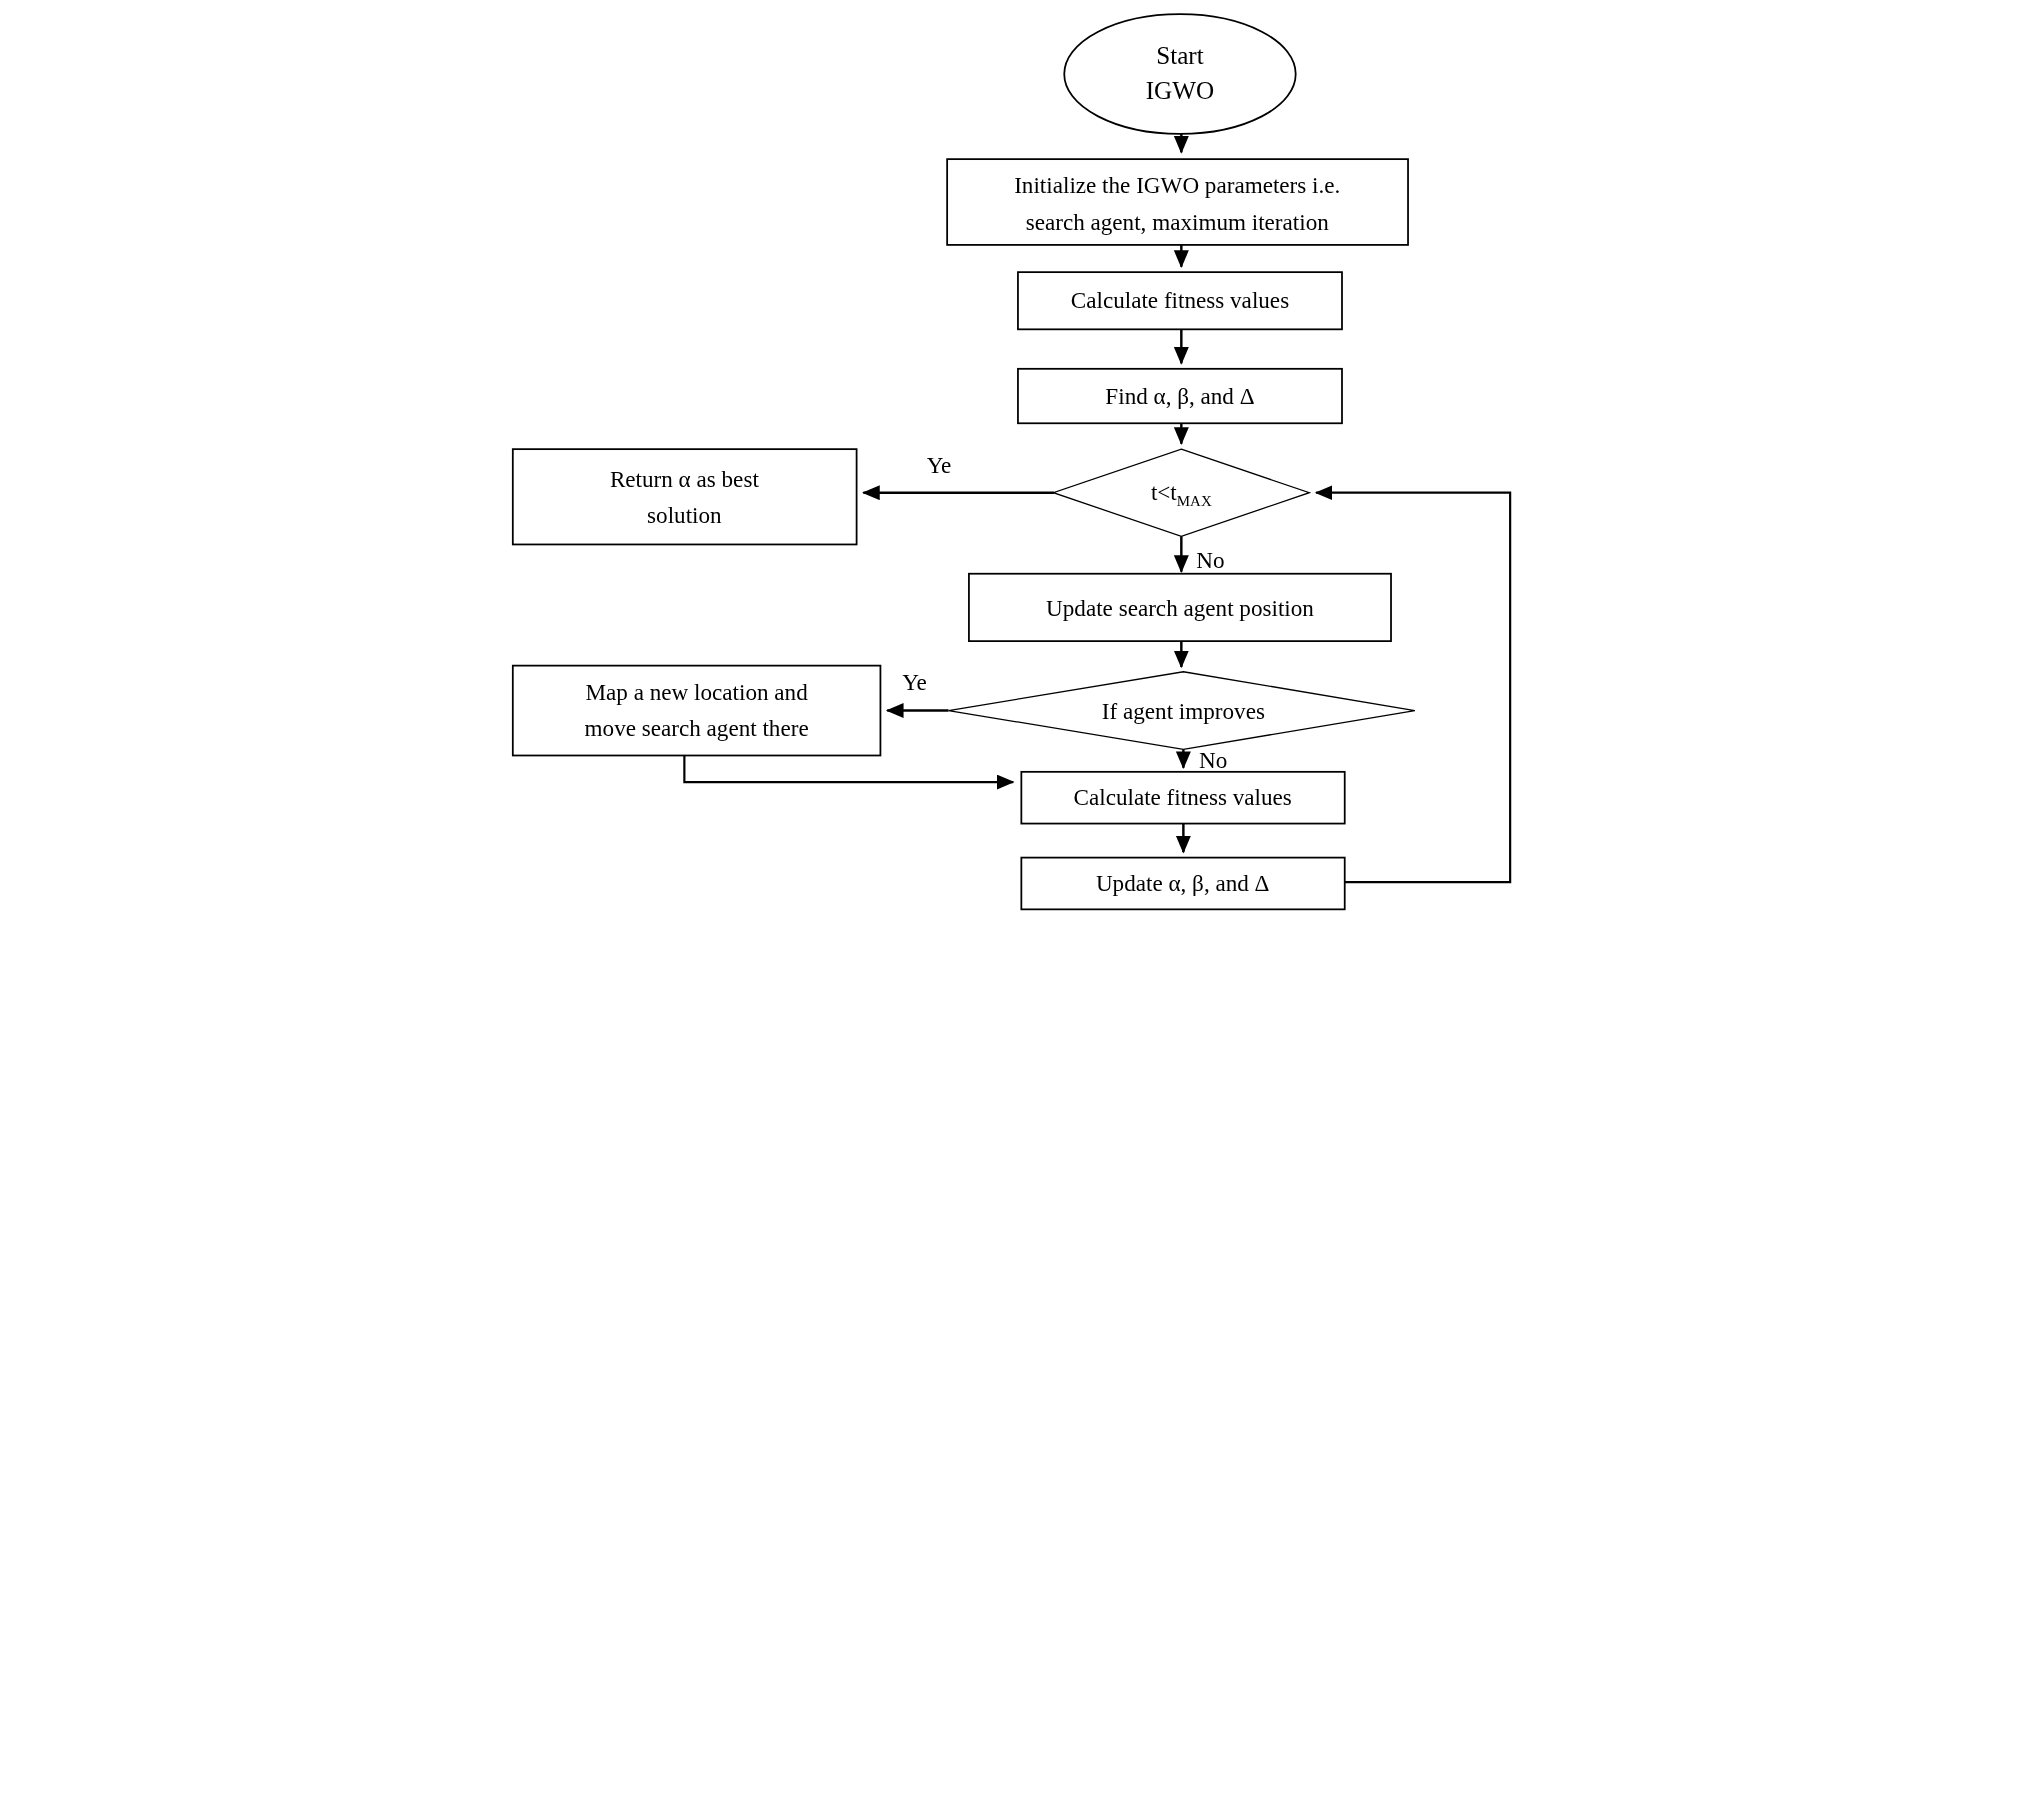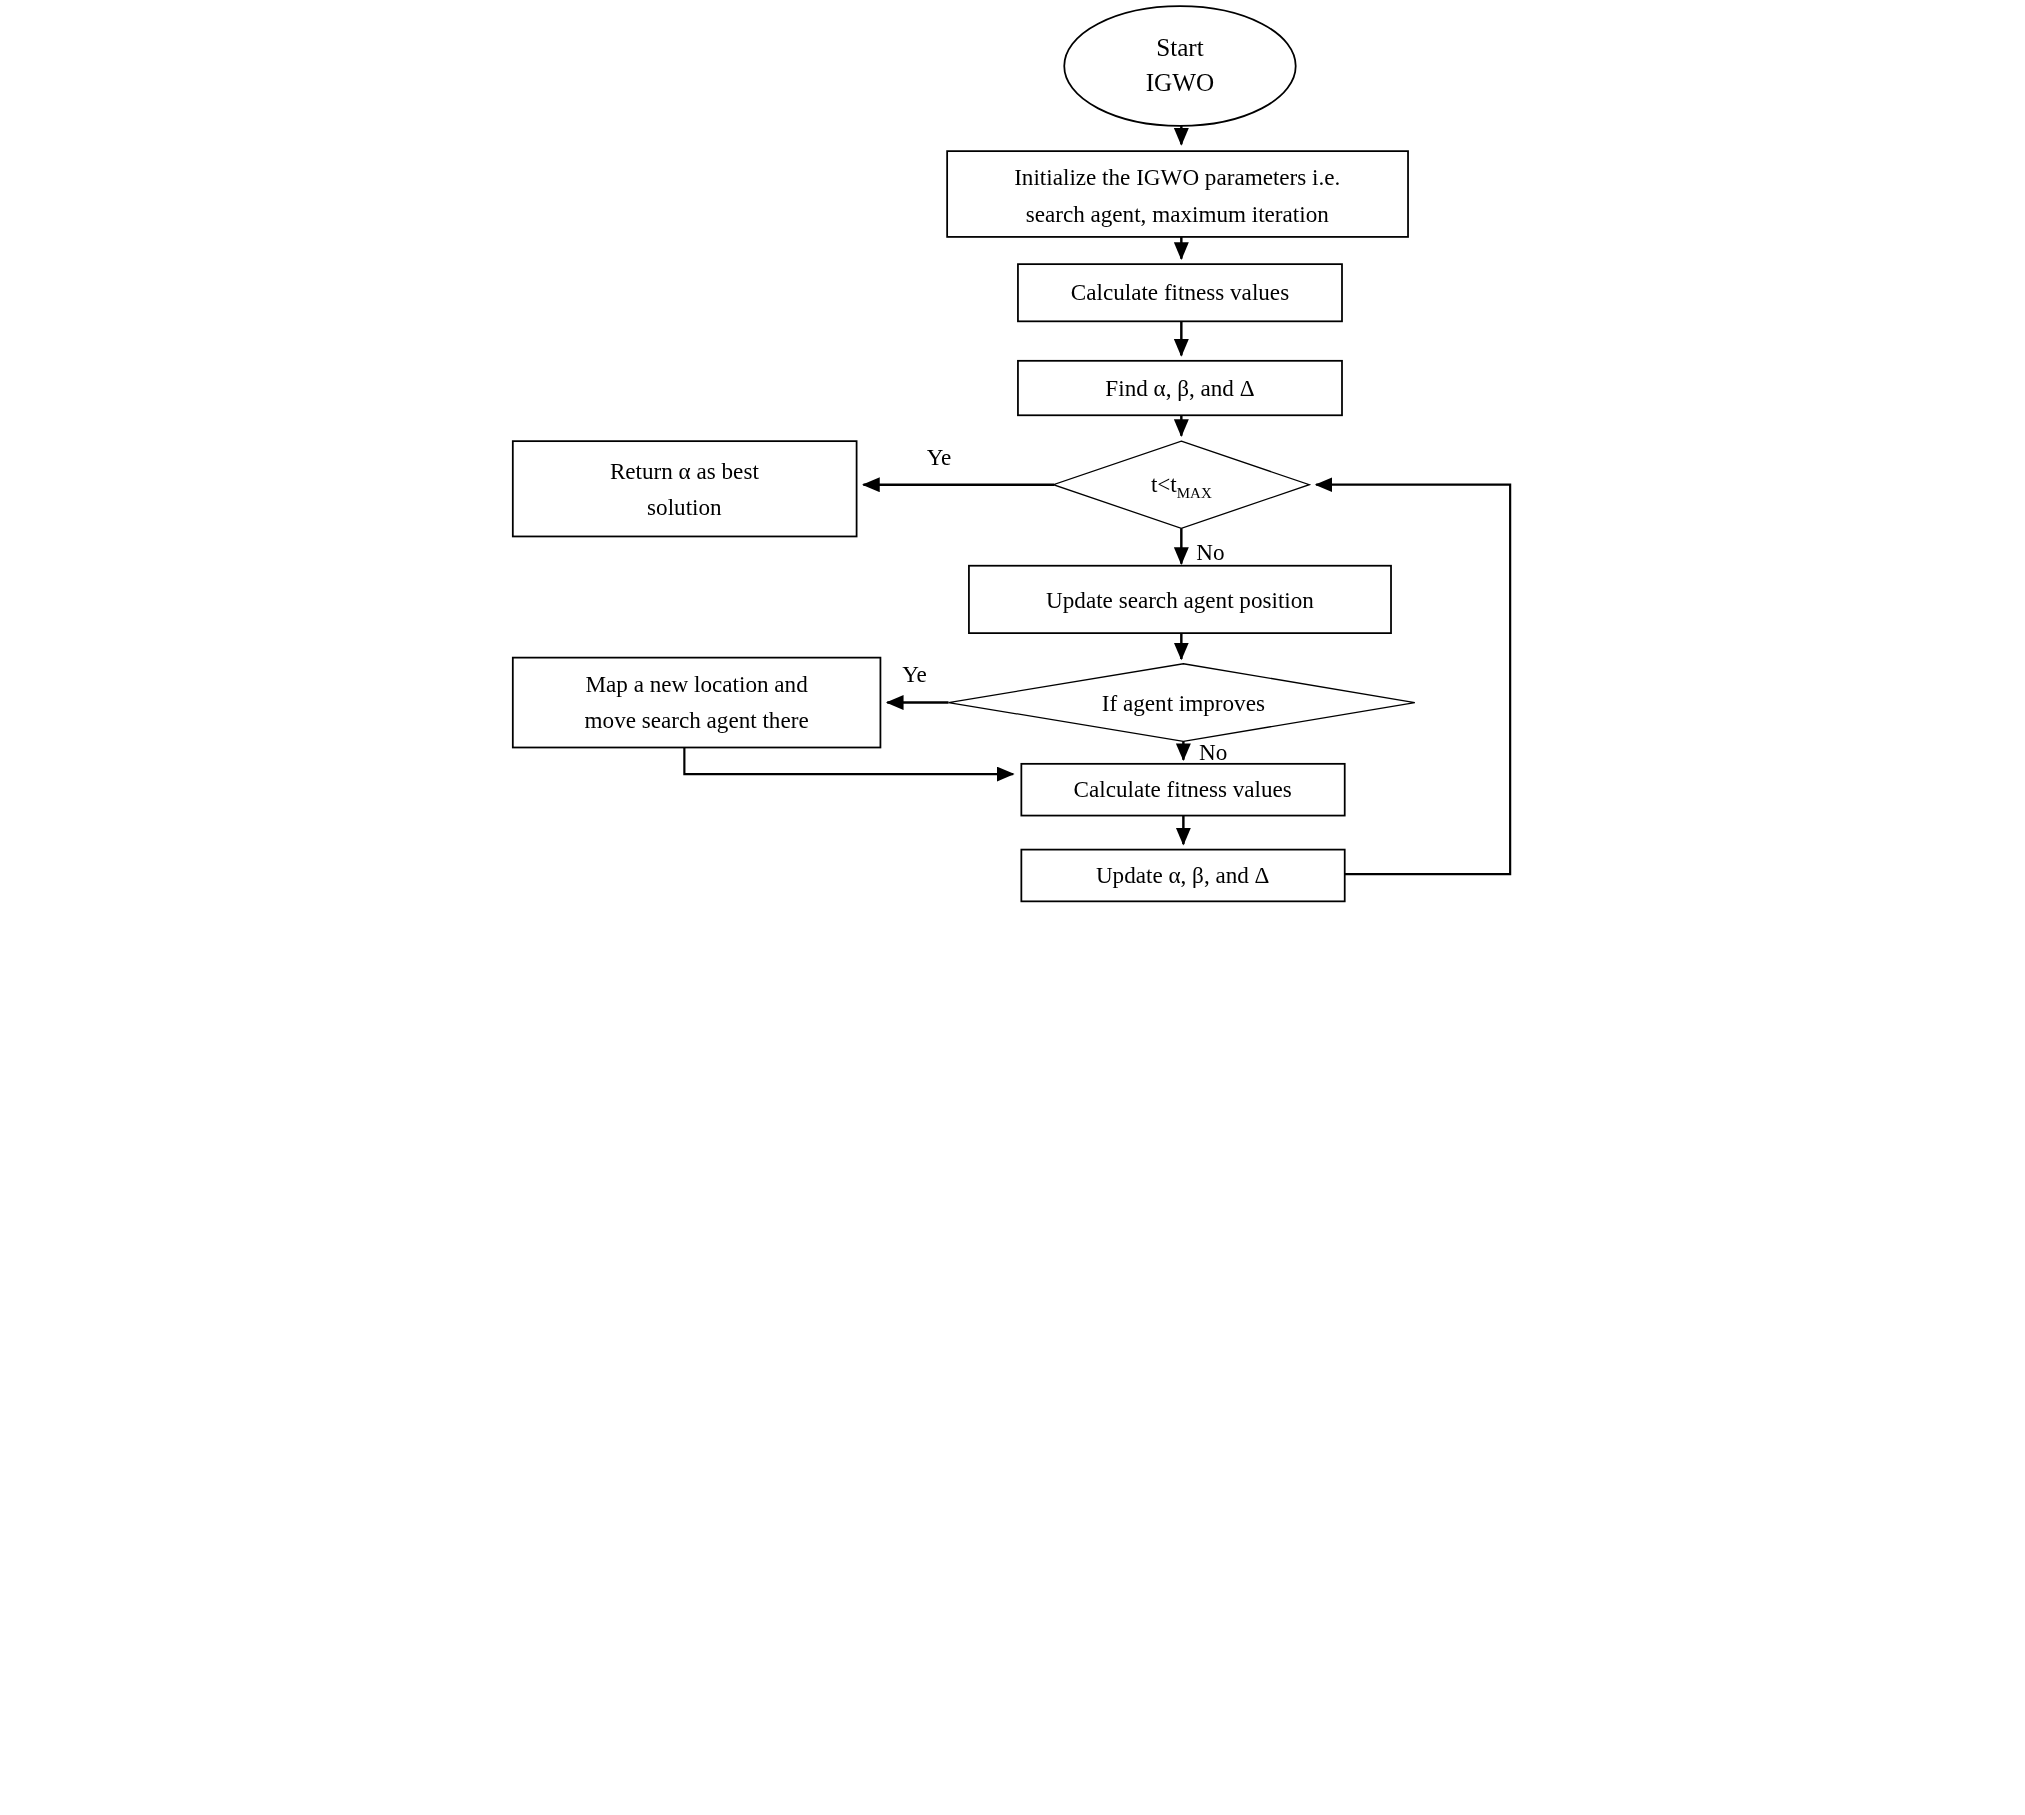--- a/index.html
+++ b/index.html
@@ -3,21 +3,21 @@
 <meta charset="utf-8">
 <style>
   html, body {
     margin: 0;
     padding: 0;
     background: #ffffff;
   }
   .diagram-wrap {
     width: 100%;
     max-width: 1013px;
-    margin: 0 auto;
+    margin: 8px auto;
     background: #c2410c;
   }
   svg {
     display: block;
     width: 100%;
     height: auto;
     font-family: "Liberation Serif", "DejaVu Serif", serif;
   }
   .shape {
     fill: #ffffff;

